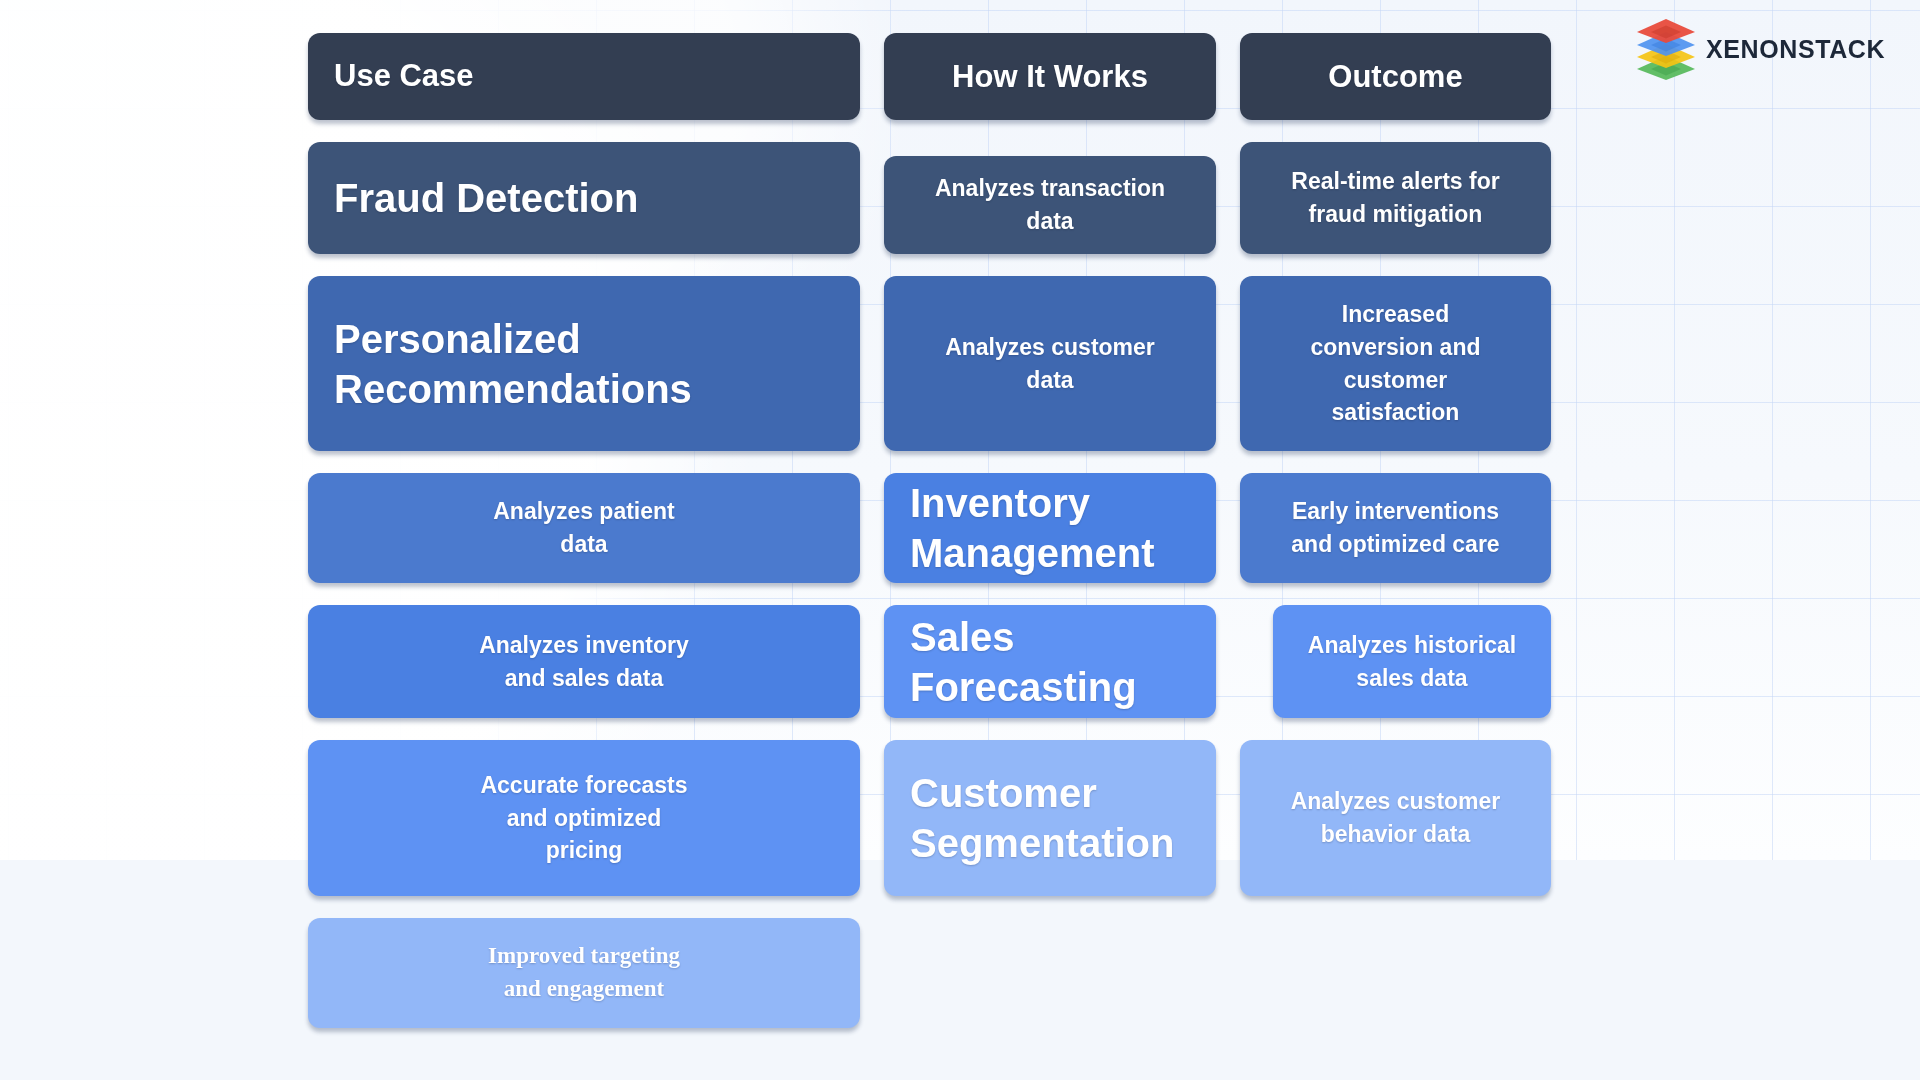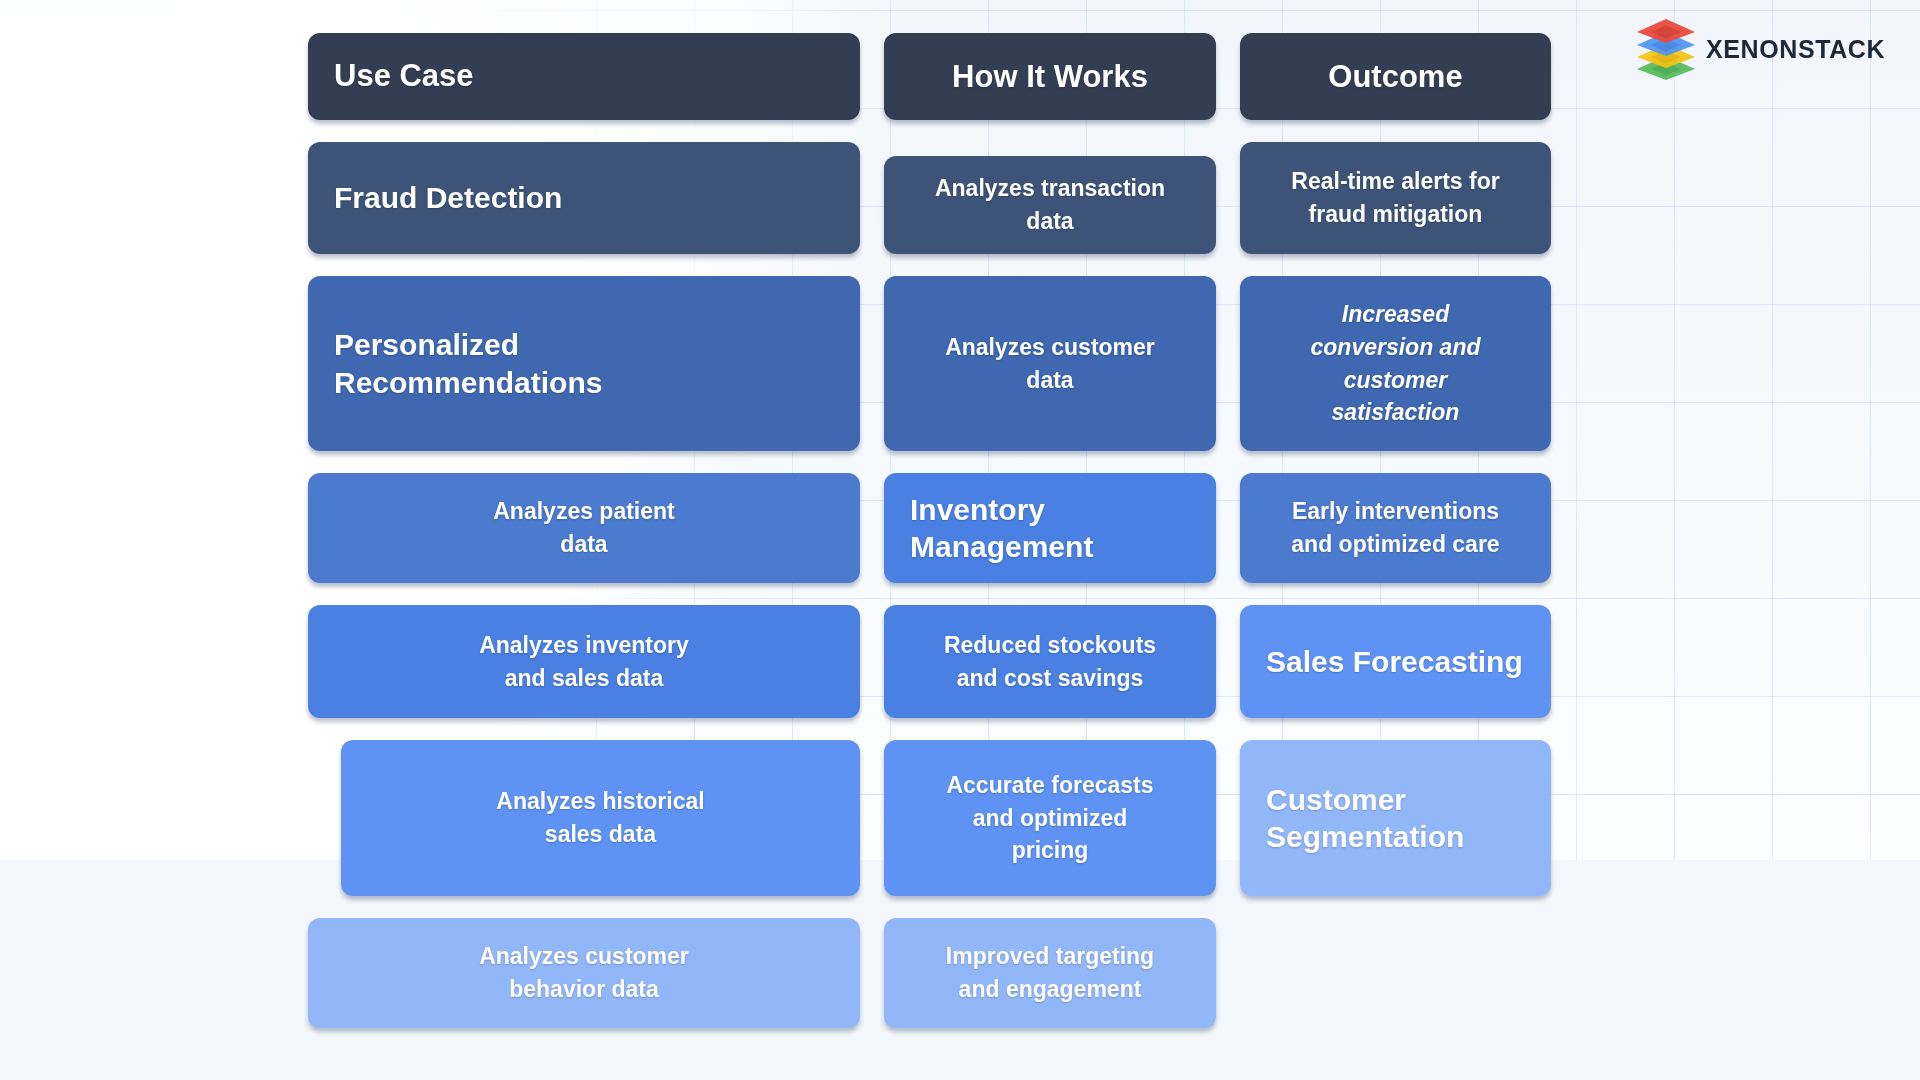--- a/index.html
+++ b/index.html
@@ -50,21 +50,21 @@
     display: flex;
     align-items: center;
     box-shadow: 0 4px 4px rgba(48,64,100,0.32);
     text-shadow: 0 1px 2px rgba(10,20,40,0.22);
     box-sizing: border-box;
     white-space: pre-line;
   }
   .cell.left {
     justify-content: flex-start;
     padding: 0 26px;
-    font-size: 30px;
+    font-size: 40px;
     font-weight: 700;
     line-height: 1.25;
     text-align: left;
   }
   .cell.center {
     justify-content: center;
     padding: 0 28px;
     text-align: center;
     font-size: 23px;
     font-weight: 700;
@@ -110,47 +110,45 @@
     <div class="cell left" style="background: rgb(61, 84, 120);">Fraud Detection</div>
     <div class="cell center" style="background: rgb(61, 84, 120); margin-top: 14px;">Analyzes transaction
 data</div>
     <div class="cell center" style="background: rgb(61, 84, 120);">Real-time alerts for
 fraud mitigation</div>
 
     <div class="cell left" style="background: rgb(63, 104, 176);">Personalized
 Recommendations</div>
     <div class="cell center" style="background: rgb(63, 104, 176);">Analyzes customer
 data</div>
-    <div class="cell center" style="background: rgb(63, 104, 176); font-style: italic;">Increased
+    <div class="cell center" style="background: rgb(63, 104, 176);">Increased
 conversion and
 customer
 satisfaction</div>
 
     <div class="cell center" style="background: rgb(75, 122, 206);">Analyzes patient
 data</div>
     <div class="cell left" style="background: rgb(74, 128, 226);">Inventory Management</div>
 
     <div class="cell center" style="background: rgb(75, 122, 206);">Early interventions
 and optimized care</div>
     <div class="cell center" style="background: rgb(74, 128, 226);">Analyzes inventory
 and sales data</div>
-    <div class="cell center" style="background: rgb(74, 128, 226);">Reduced stockouts
-and cost savings</div>
 
     <div class="cell left" style="background: rgb(94, 146, 243);">Sales Forecasting</div>
     <div class="cell center" style="background: rgb(94, 146, 243); margin-left: 33px;">Analyzes historical
 sales data</div>
     <div class="cell center" style="background: rgb(94, 146, 243);">Accurate forecasts
 and optimized
 pricing</div>
 
     <div class="cell left" style="background: rgb(146, 183, 248);">Customer Segmentation</div>
     <div class="cell center" style="background: rgb(146, 183, 248);">Analyzes customer
 behavior data</div>
-    <div class="cell center" style="background: rgb(146, 183, 248);">Improved targeting
+    <div class="cell center" style="background: rgb(146, 183, 248); font-family: Liberation Serif, serif;">Improved targeting
 and engagement</div>
   </div>
 
   <div class="logo">
     <svg class="logo-icon" viewBox="0 0 62 62" xmlns="http://www.w3.org/2000/svg">
 
       <polygon points="31,38 60,51 31,62 2,51" fill-opacity="0.92" fill="#56b95a"></polygon>
       <polygon points="31,44.5 46,51 31,57.5 16,51" fill-opacity="0.55" fill="#41a24c"></polygon>
 
       <polygon points="31,26 60,39 31,50 2,39" fill-opacity="0.92" fill="#f5c313"></polygon>

